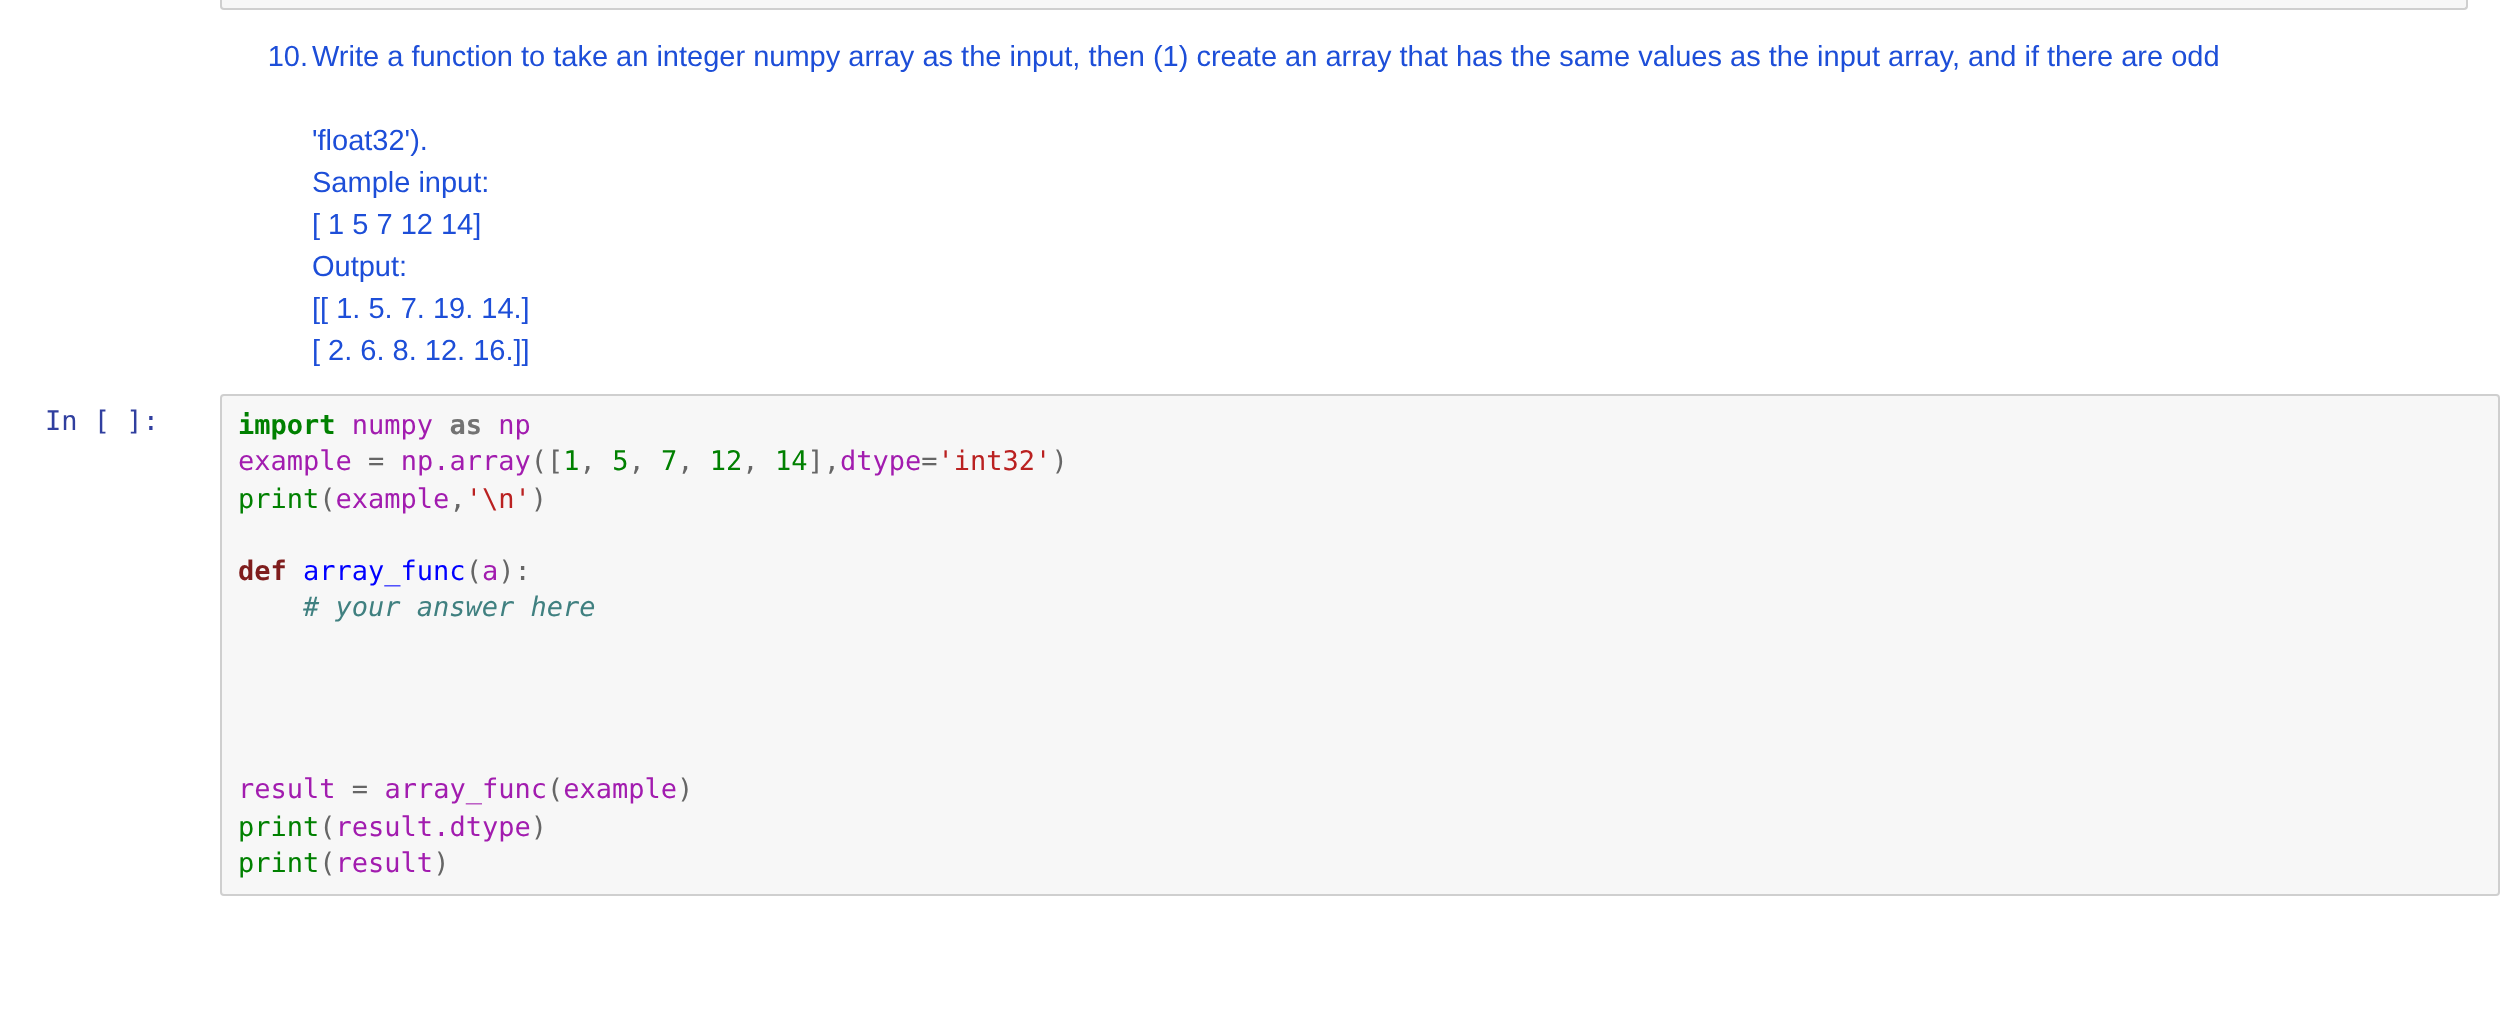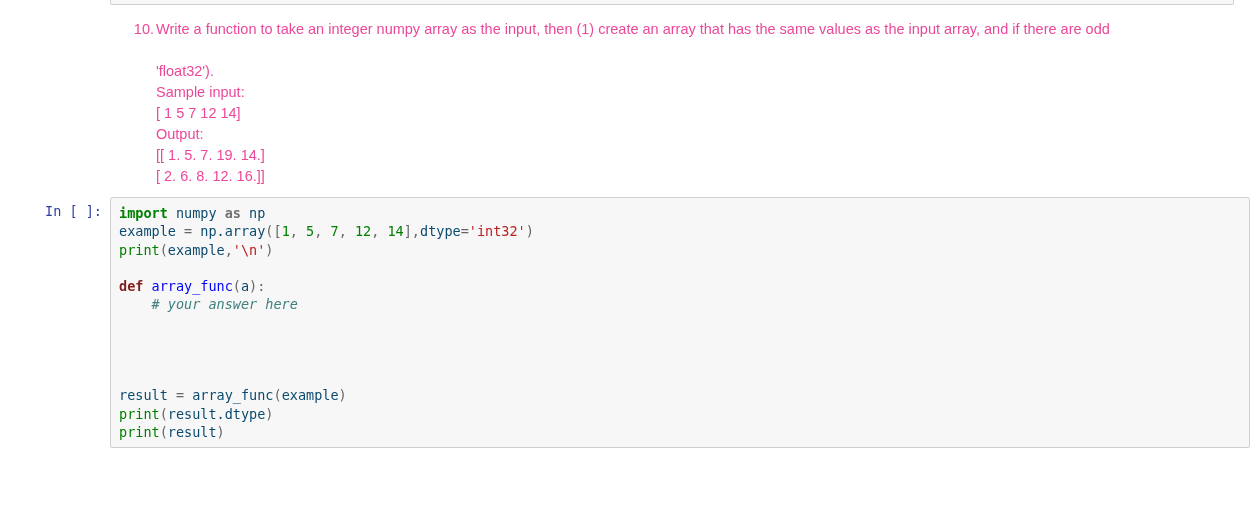--- a/index.html
+++ b/index.html
@@ -18,42 +18,42 @@
     padding: 0 0 0 110px;
     margin-bottom: 10px;
   }
   .markdown-inner {
     padding: 0 30px 0 20px;
   }
   .question-block {
     padding-left: 26px;
     line-height: 1.45;
     font-size: 14.5px;
-    color: #ec4899;
+    color: #1d4ed8;
     margin-top: 14px;
   }
   .question-number {
     display: inline-block;
     margin-left: -26px;
     width: 26px;
     text-align: right;
     padding-right: 2px;
     box-sizing: border-box;
   }
 
   .code-cell {
     display: flex;
     align-items: flex-start;
     padding: 0;
     margin-top: 6px;
   }
   .prompt {
     width: 110px;
     min-width: 110px;
-    text-align: right;
+    text-align: center;
     padding: 6px 8px 0 0;
     box-sizing: border-box;
     font-family: "DejaVu Sans Mono", Menlo, Consolas, monospace;
     font-size: 13.5px;
     color: #303f9f;
   }
   .input-area {
     flex: 1;
     border: 1px solid #cfcfcf;
     border-radius: 2px;
@@ -68,21 +68,21 @@
     line-height: 1.35;
     white-space: pre;
   }
   .kw-import { color: #008000; font-weight: bold; }
   .kw-as     { color: #737373; font-weight: bold; }
   .kw-def    { color: #7f1d1d; font-weight: bold; }
   .builtin   { color: #008000; }
   .str       { color: #ba2121; }
   .num       { color: #008000; }
   .op        { color: #666666; }
-  .name      { color: #0c4a6e; }
+  .name      { color: #a21caf; }
   .funcname  { color: #0000ff; }
   .comment   { color: #408080; font-style: italic; margin-top: 28px; }
 
   .prev-cell-edge {
     margin-left: 110px;
     margin-right: 16px;
     height: 4px;
     border: 1px solid #cfcfcf;
     border-top: none;
     border-radius: 0 0 2px 2px;

